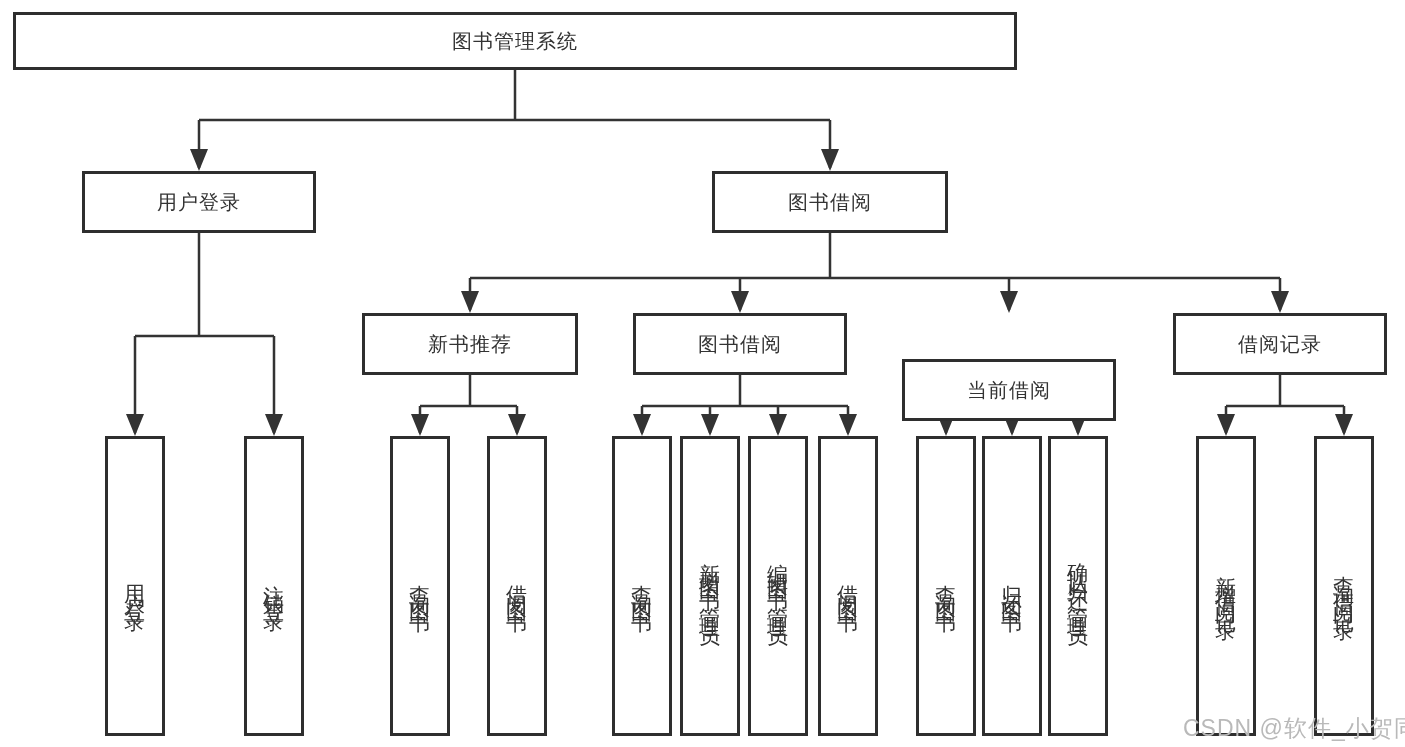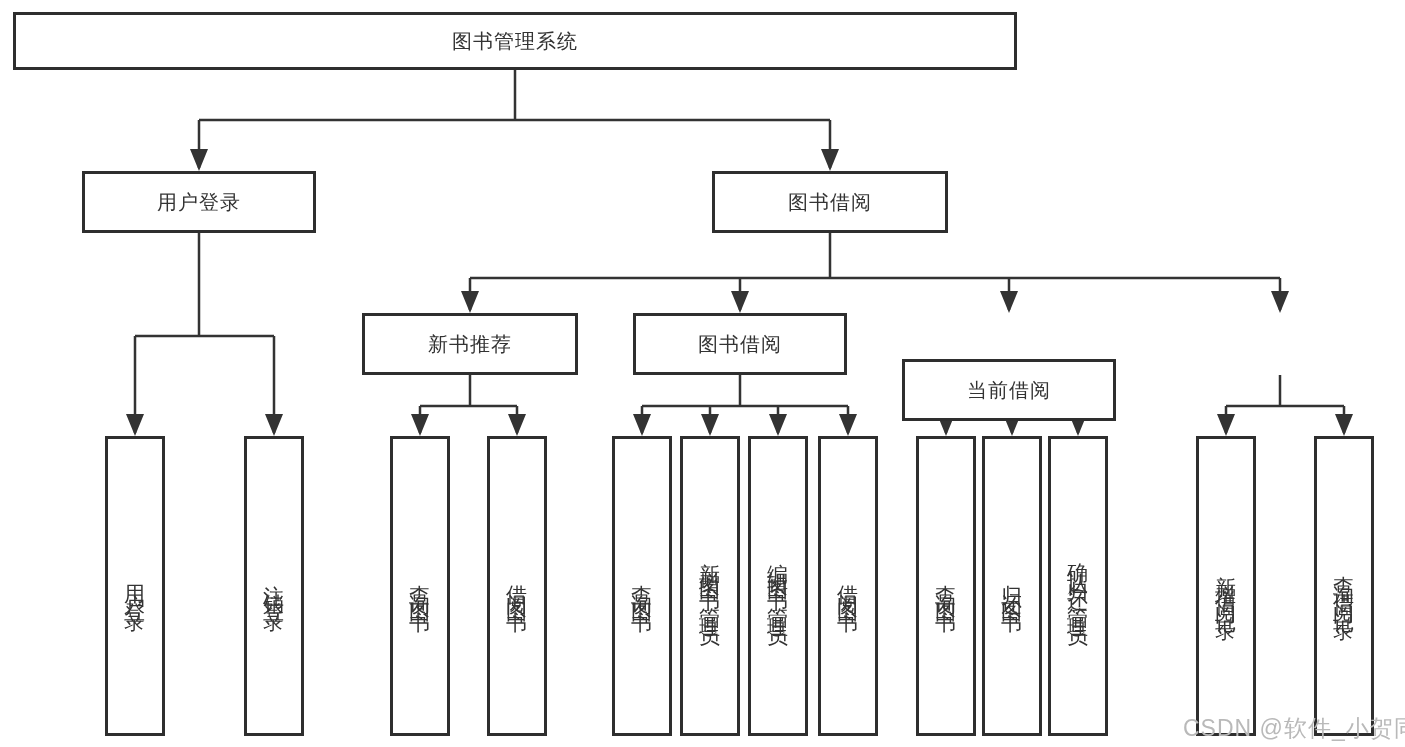--- a/index.html
+++ b/index.html
@@ -50,20 +50,21 @@
   </svg>
 
   <div class="node hnode" style="left:13px; top:12px; width:1004px; height:58px;">图书管理系统</div>
 
   <div class="node hnode" style="left:82px; top:171px; width:234px; height:62px;">用户登录</div>
   <div class="node hnode" style="left:712px; top:171px; width:236px; height:62px;">图书借阅</div>
 
   <div class="node hnode" style="left:362px; top:313px; width:216px; height:62px;">新书推荐</div>
   <div class="node hnode" style="left:633px; top:313px; width:214px; height:62px;">图书借阅</div>
   <div class="node hnode" style="left:902px; top:313px; width:214px; height:62px;margin-top:46px;">当前借阅</div>
+  <div class="node hnode" style="left:1173px; top:313px; width:214px; height:62px;">借阅记录</div>
 
   <div class="node leaf" style="left:105px; top:436px; width:60px; height:300px;">
     <span class="vtext">用户登录</span>
   </div>
   <div class="node leaf" style="left:244px; top:436px; width:60px; height:300px;">
     <span class="vtext">注销登录</span>
   </div>
 
   <div class="node leaf" style="left:390px; top:436px; width:60px; height:300px;">
     <span class="vtext">查询图书</span>

